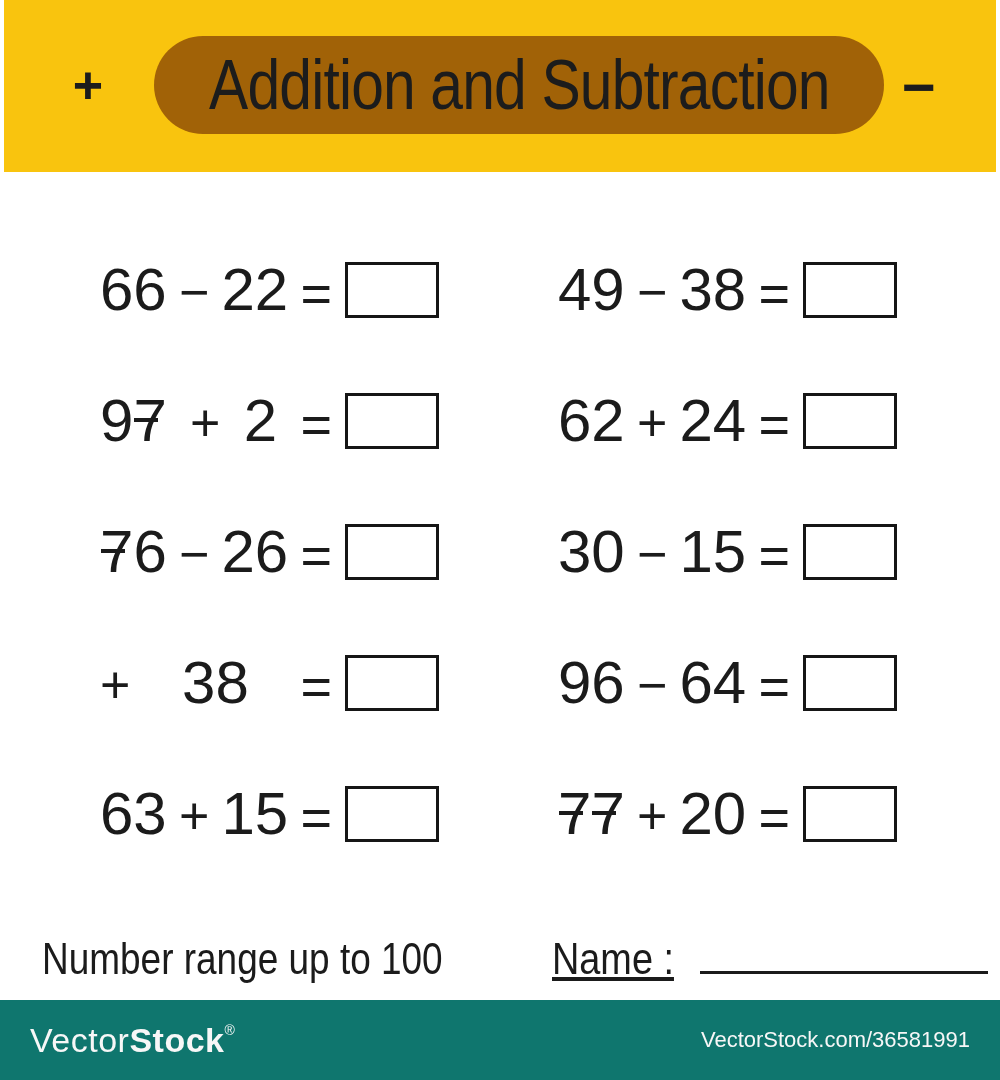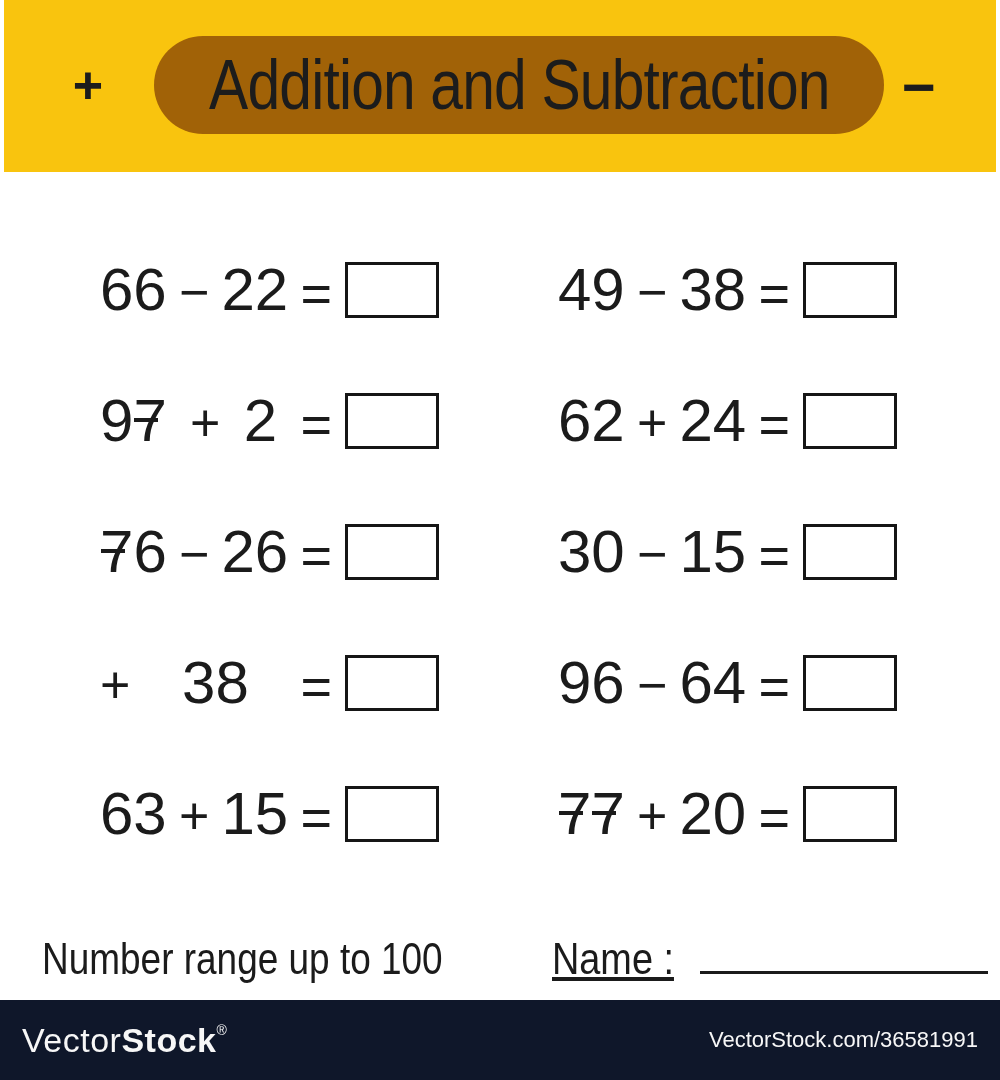--- a/index.html
+++ b/index.html
@@ -39,22 +39,22 @@
   
   .range-label { position:absolute; left:42px; top:934px; font-size:44px; white-space:nowrap;
                  transform:scaleX(0.84); transform-origin:left center; }
   .name-row { position:absolute; left:552px; top:934px; display:flex; align-items:baseline;text-decoration:underline; }
   .name-label { font-size:44px; white-space:nowrap; transform:scaleX(0.86);
                 transform-origin:left center; }
   .name-line { width:288px; border-bottom:3px solid #1b1b1b; margin-left:6px; }
 
   
   .footer { position:absolute; left:0; top:1000px; width:1000px; height:80px;
-            background:#0f172a; display:flex; align-items:center;
-            justify-content:space-between; padding:0 22px; }
+            background:#0f766e; display:flex; align-items:center;
+            justify-content:space-between; padding:0 30px; }
   .logo { color:#f7f7f7; font-size:34px; letter-spacing:0.5px; white-space:nowrap; }
   .logo .lt { font-weight:400; }
   .logo .bd { font-weight:700; }
   .logo sup { font-size:14px; font-weight:400; position:relative; top:-4px; }
   .credit { color:#f7f7f7; font-size:22px; white-space:nowrap; }
 </style>
 </head>
 <body>
 
 <div class="sheet">

